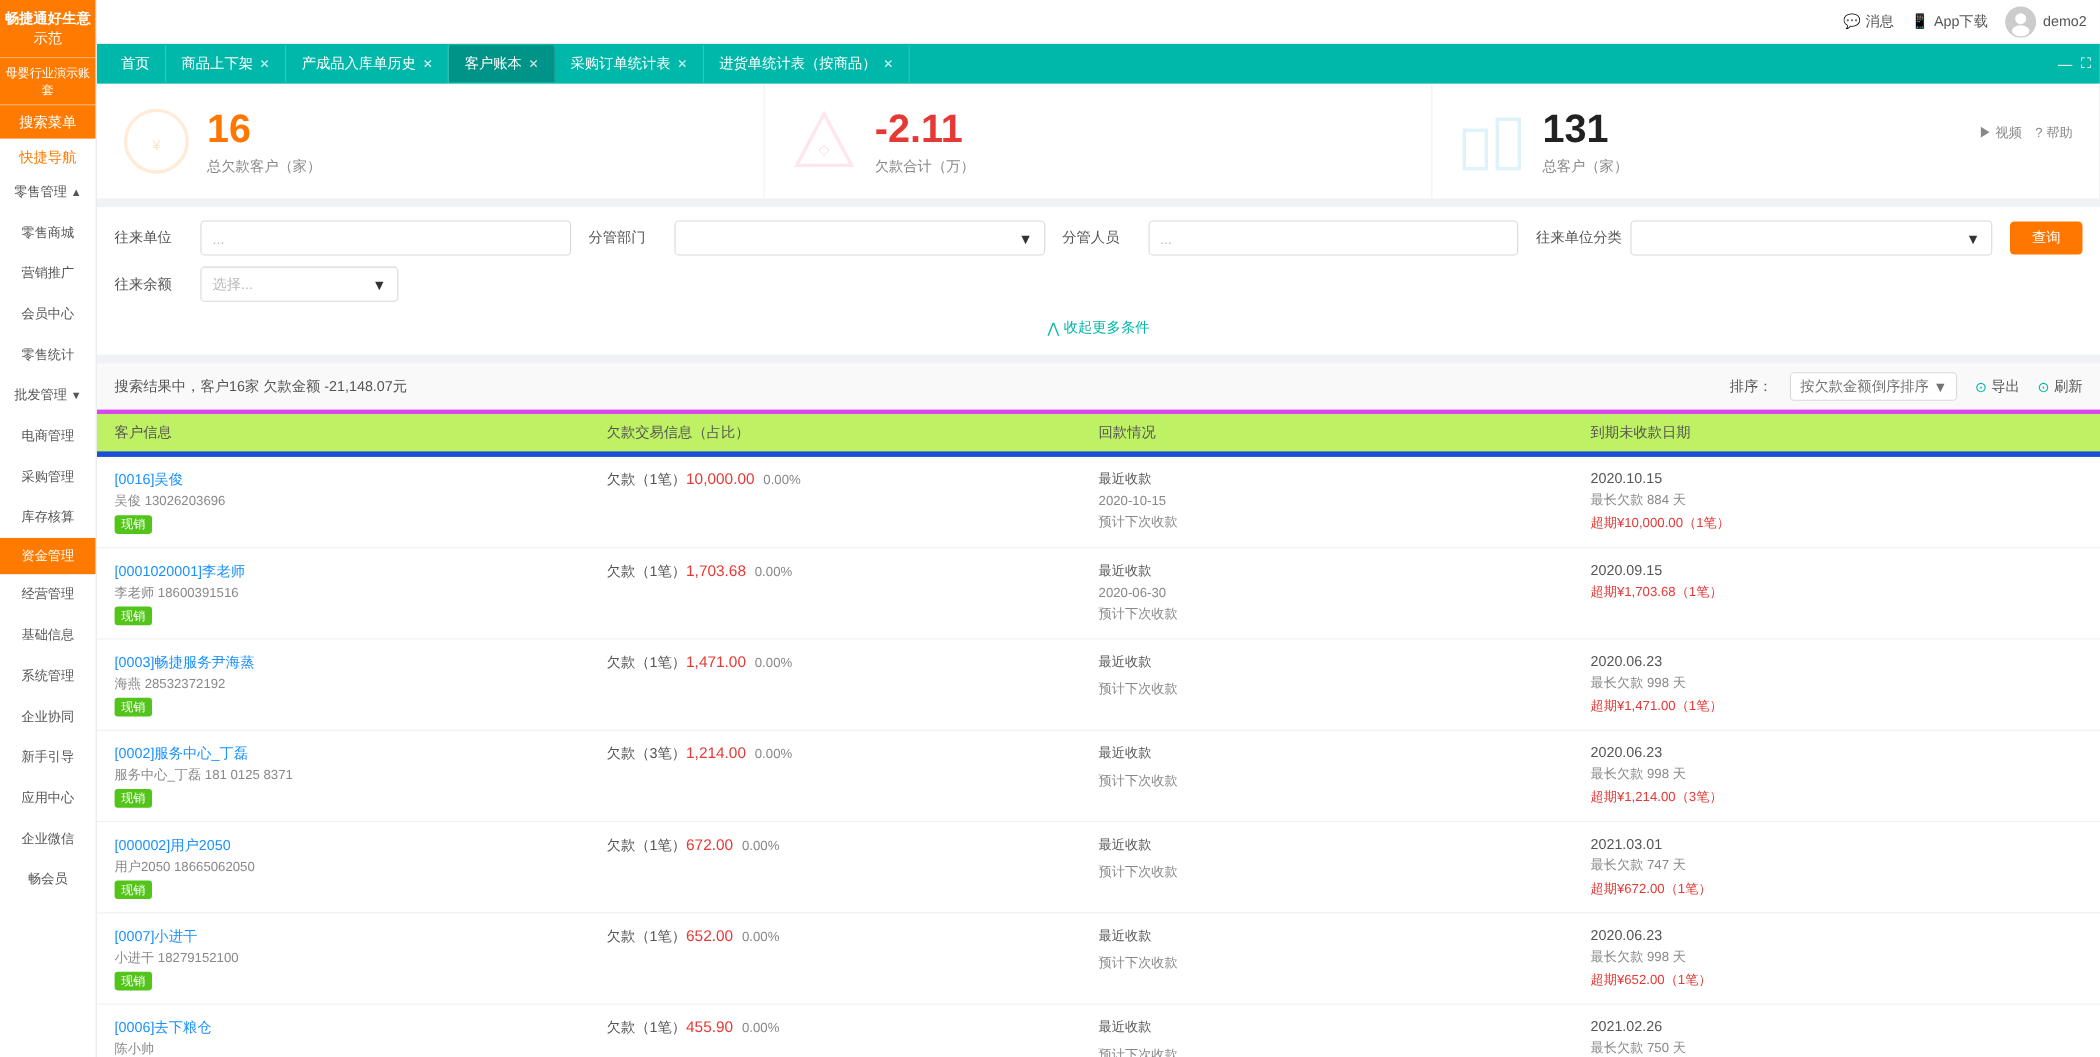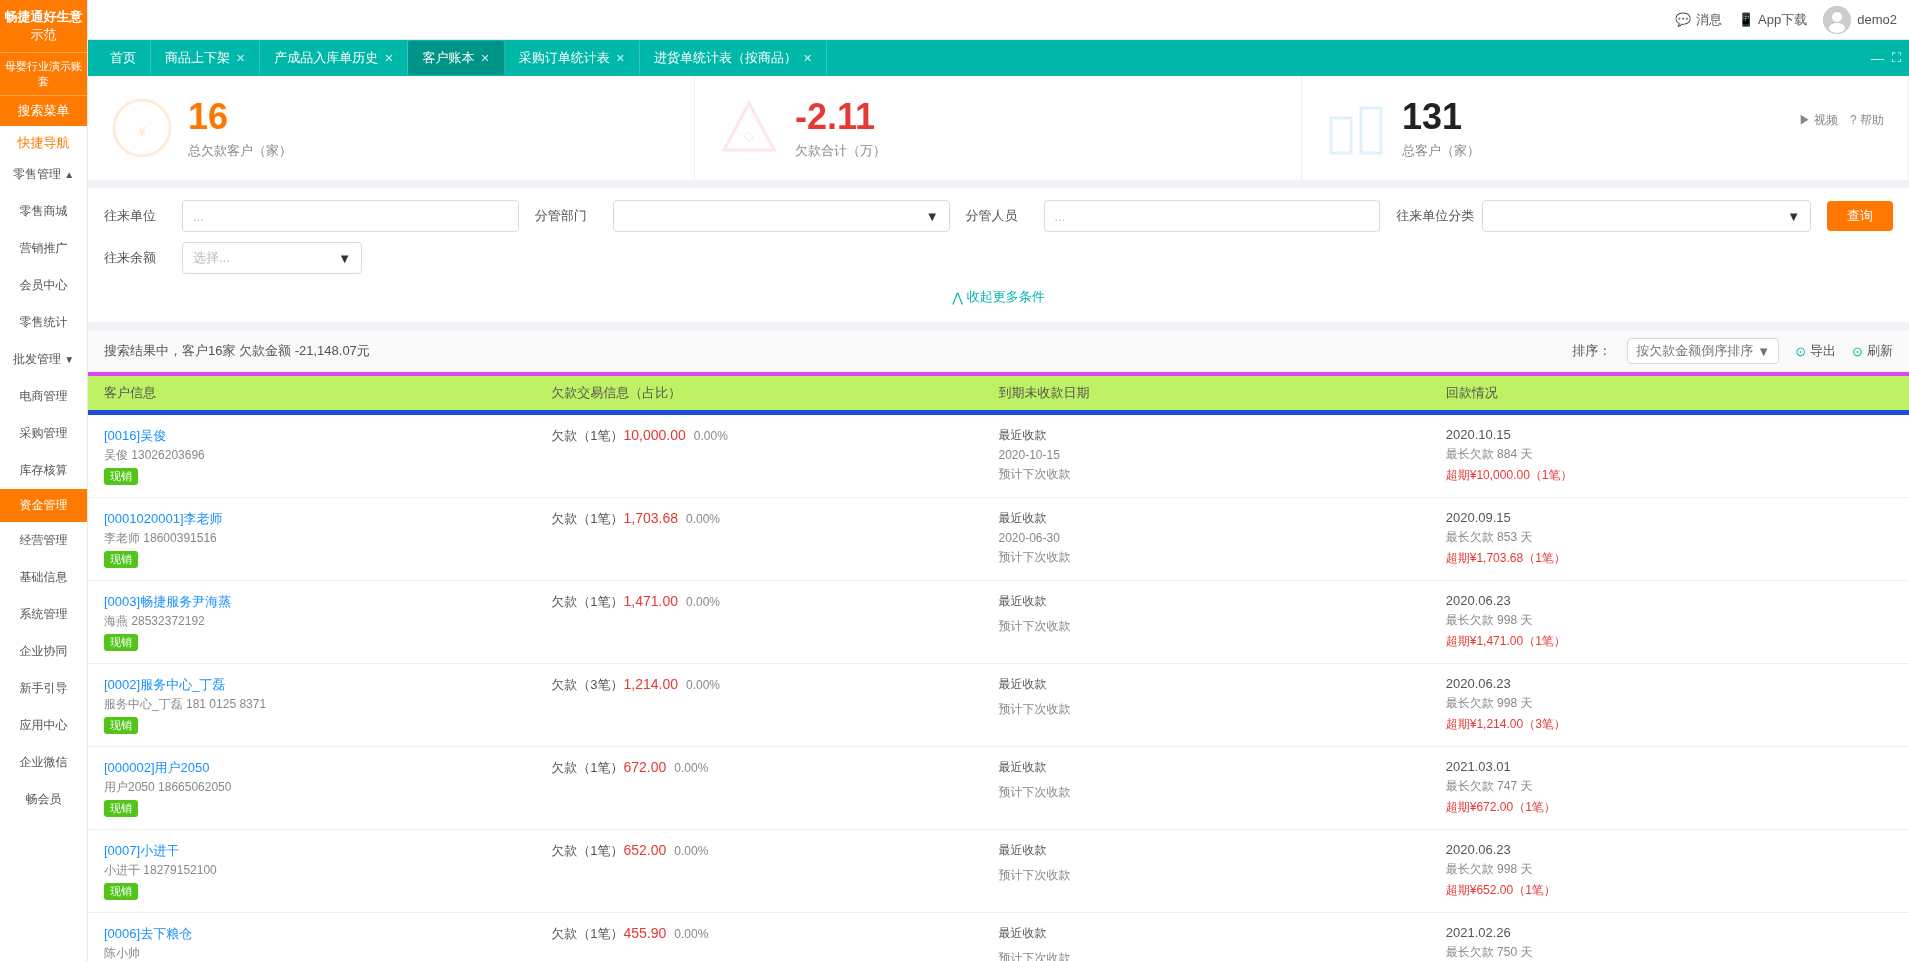--- a/index.html
+++ b/index.html
@@ -295,22 +295,22 @@
           <span class="icon">⊙</span>
           <span>刷新</span>
         </div>
       </div>
     </div>
 
     <div class="table-container">
       <div class="table-header">
         <span>客户信息</span>
         <span>欠款交易信息（占比）</span>
+        <span>回款情况</span>
         <span>到期未收款日期</span>
-        <span>回款情况</span>
       </div>
 
       <div class="table-row">
         <div>
           <div class="customer-name">[0016]吴俊</div>
           <div class="customer-sub">吴俊 13026203696</div>
           <div class="customer-tag">现销</div>
         </div>
         <div class="col-debt">
           <span class="debt-count">欠款（1笔）</span>
@@ -338,21 +338,20 @@
           <span class="debt-count">欠款（1笔）</span>
           <span><span class="debt-amount">1,703.68</span><span class="debt-percent">0.00%</span></span>
         </div>
         <div class="col-collection">
           <span class="collection-info">最近收款</span>
           <span class="collection-date">2020-06-30</span>
           <span class="collection-next">预计下次收款</span>
         </div>
         <div class="col-due">
           <span class="due-date">2020.09.15</span>
-          <span class="overdue-days">最长欠款 853 天</span>
           <span class="overdue-text">超期¥1,703.68（1笔）</span>
         </div>
       </div>
 
       <div class="table-row">
         <div>
           <div class="customer-name">[0003]畅捷服务尹海蒸</div>
           <div class="customer-sub">海燕  28532372192</div>
           <div class="customer-tag">现销</div>
         </div>

